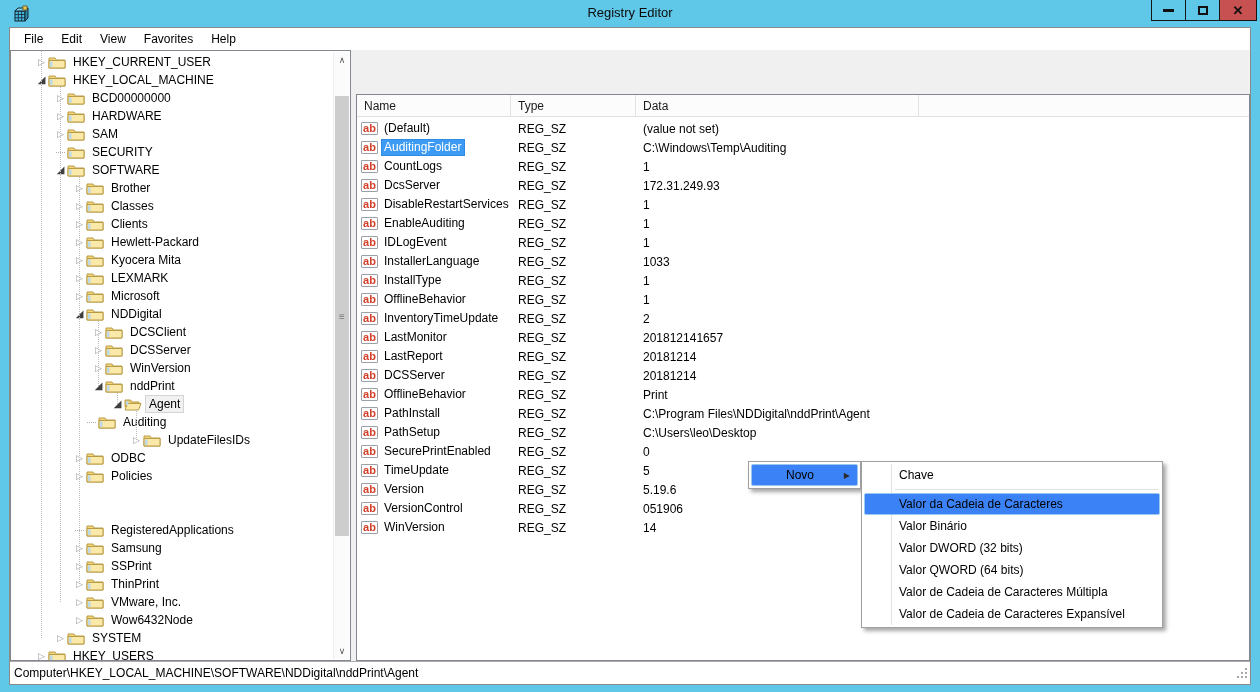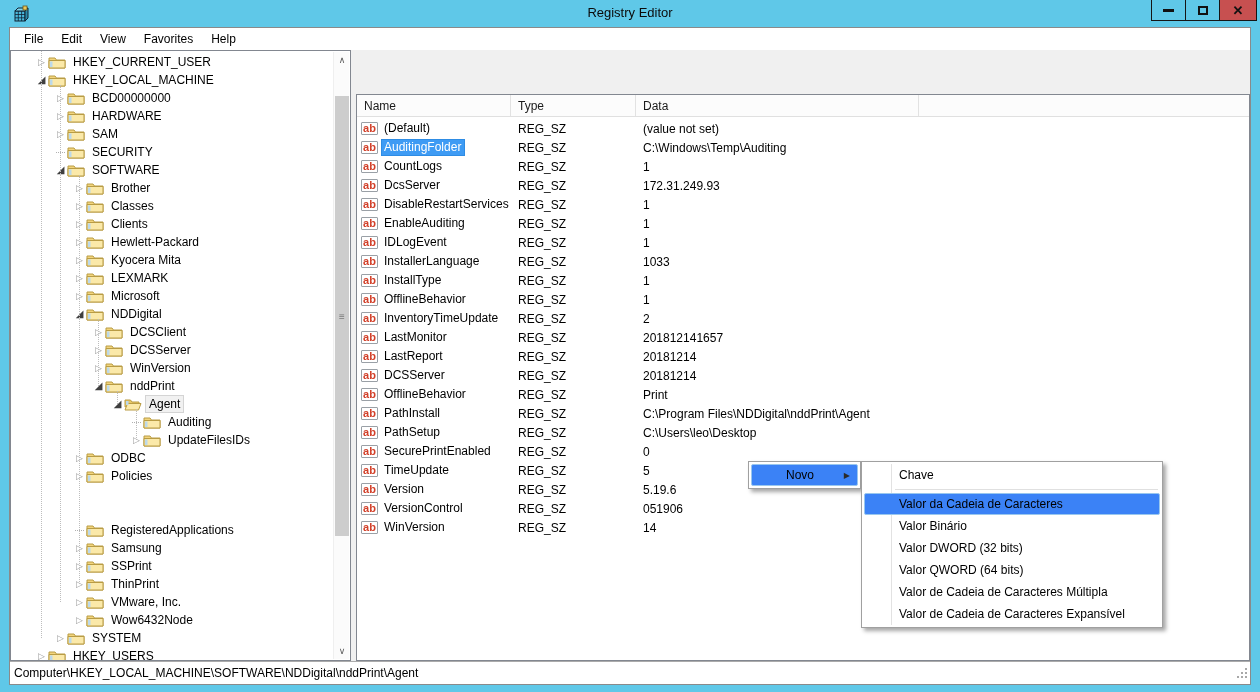--- a/index.html
+++ b/index.html
@@ -316,21 +316,21 @@
             </div>
             <div class="tree-row selected" style="padding-left: 100px;">
               <span class="exp expanded">◢</span>
               <svg class="fold" viewBox="0 0 18 14">
     <path d="M1 3 L6.5 3 L8 5 L15 5 L15 7 L1 10 Z" fill="#e8c766" stroke="#b99c44" stroke-width="1"></path>
     <path d="M3.5 6.5 L17 6.5 L14.5 13 L1 13 Z" fill="#fbe9a9" stroke="#b99c44" stroke-width="1"></path>
     <rect x="2" y="4" width="2.5" height="4" fill="#bcd9ea"></rect>
   </svg>
               <span class="tree-label">Agent</span>
             </div>
-            <div class="tree-row" style="padding-left: 119px;">
+            <div class="tree-row" style="padding-left: 74px;">
               <span class="exp none"></span>
               <svg class="fold" viewBox="0 0 18 14">
     <path d="M1 3 L7 3 L8.5 5 L17 5 L17 13 L1 13 Z" fill="#f3d57c" stroke="#b99c44" stroke-width="1"></path>
     <path d="M1 5.5 L17 5.5 L17 13 L1 13 Z" fill="#fbe9a9" stroke="#b99c44" stroke-width="1"></path>
     <rect x="2" y="6.5" width="2.5" height="5.5" fill="#bcd9ea"></rect>
   </svg>
               <span class="tree-label">Auditing</span>
             </div>
             <div class="tree-row" style="padding-left: 119px;">
               <span class="exp collapsed">▷</span>

